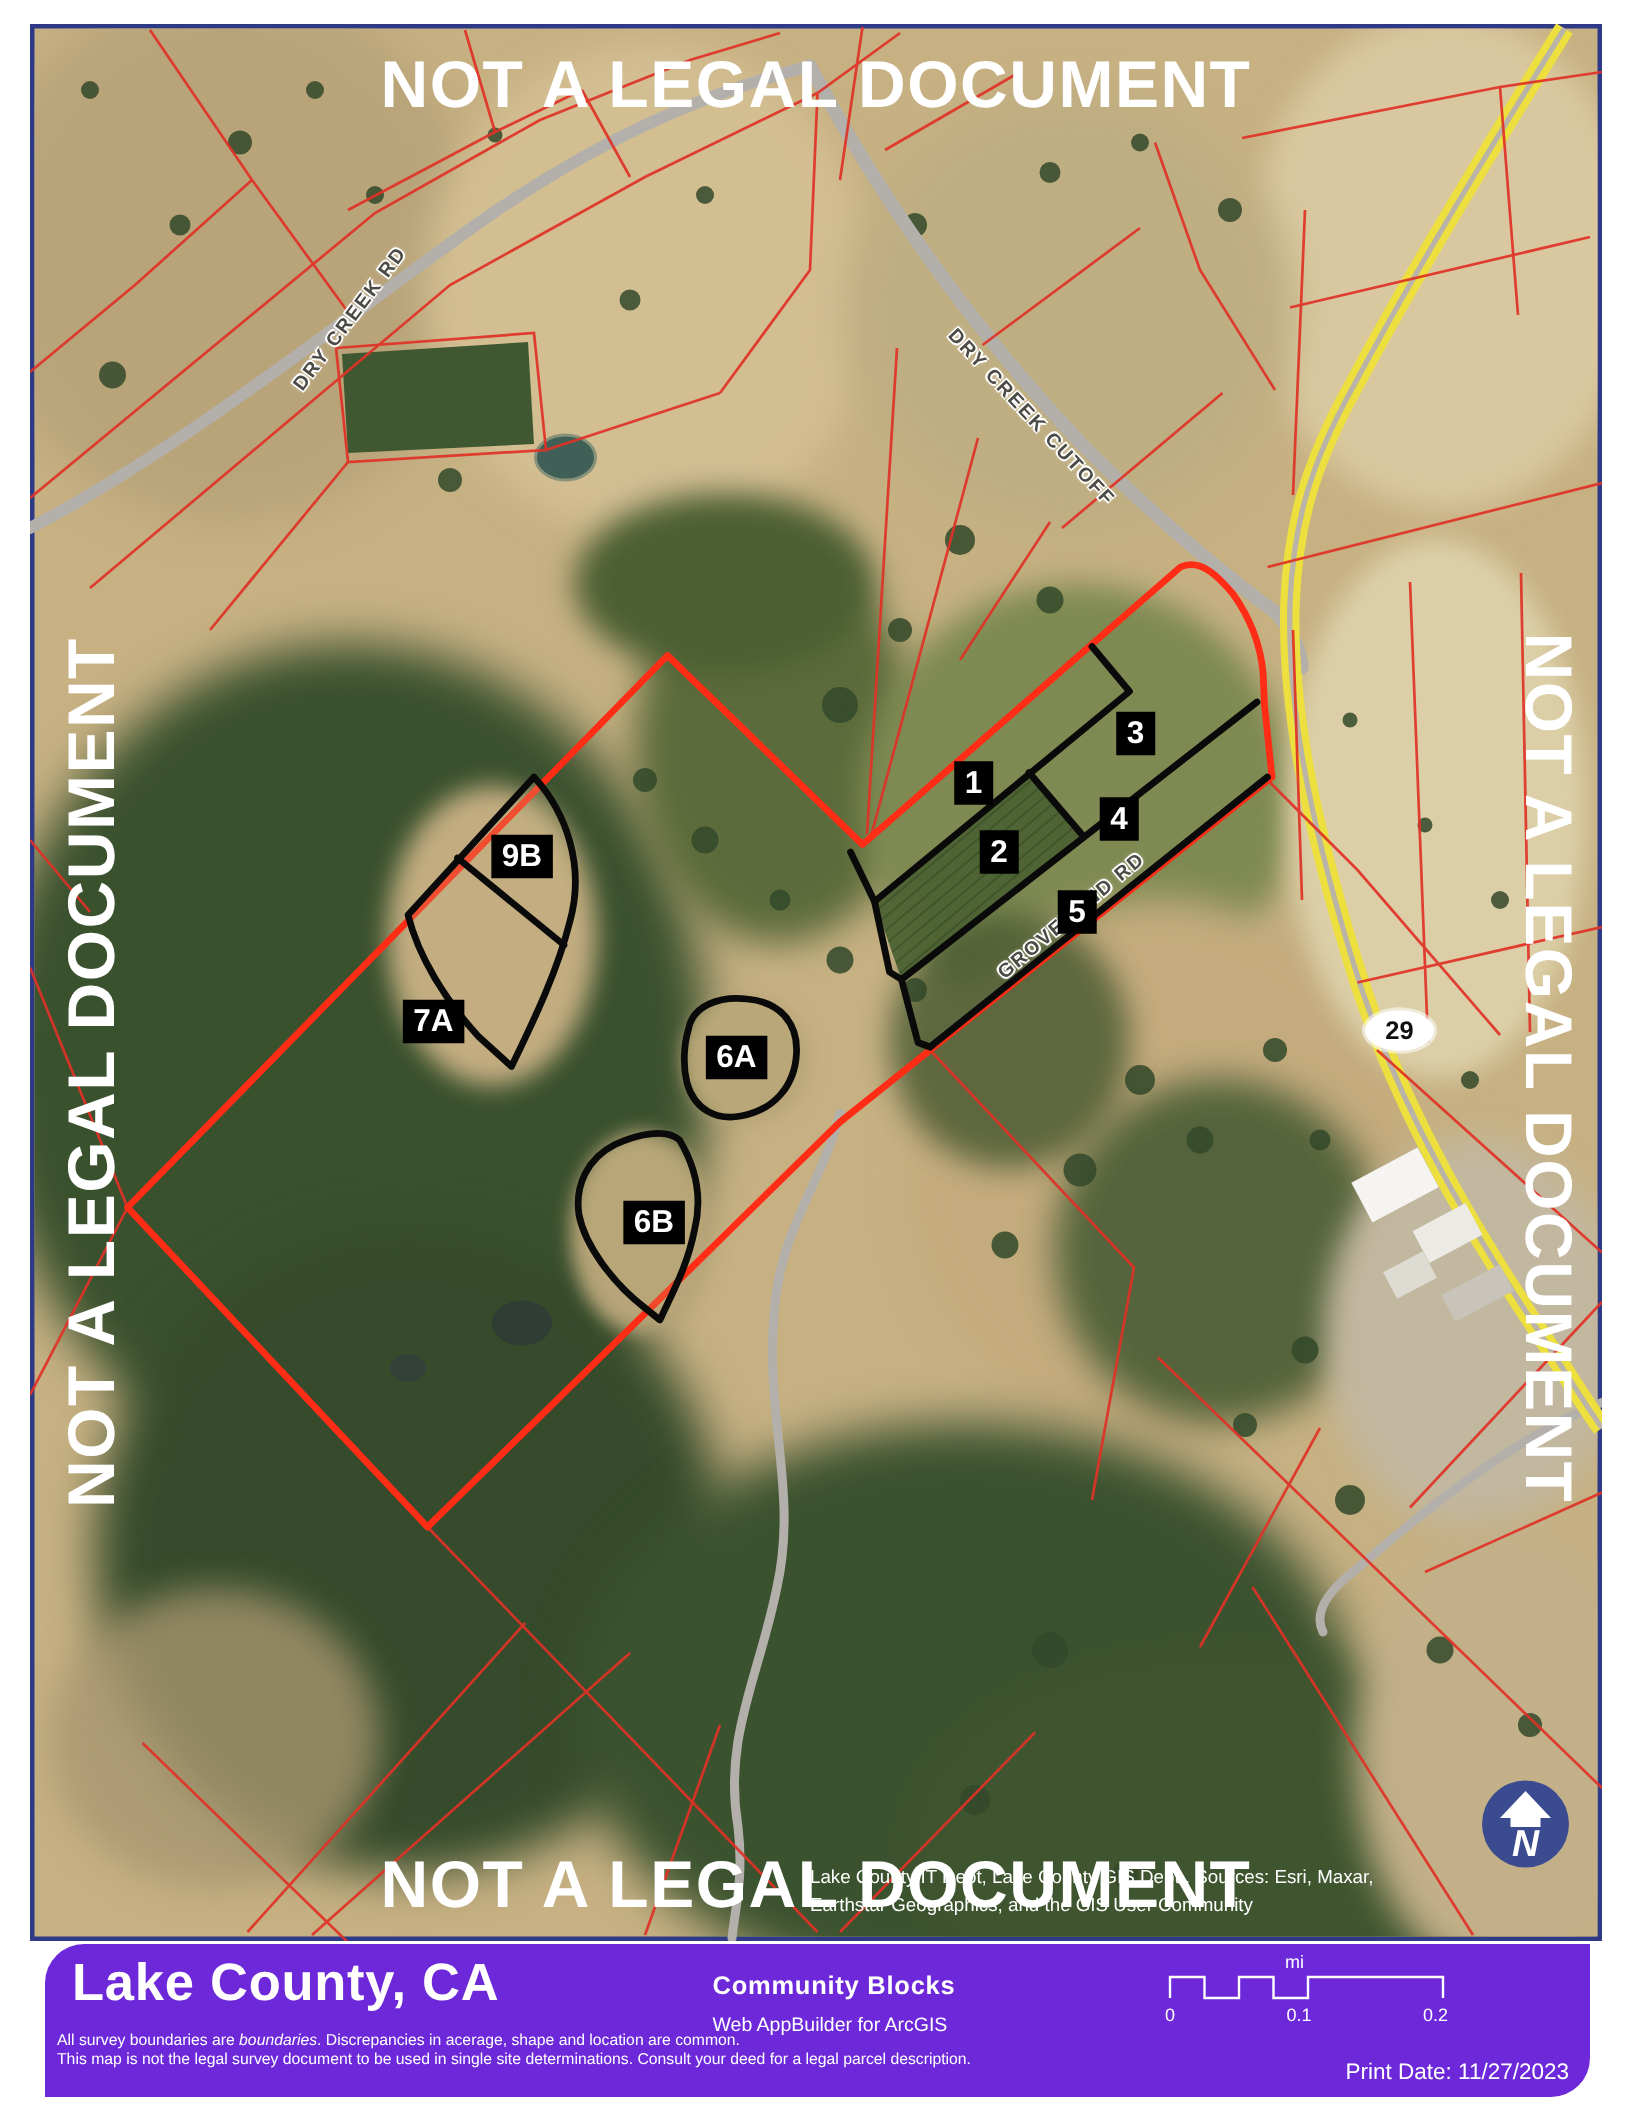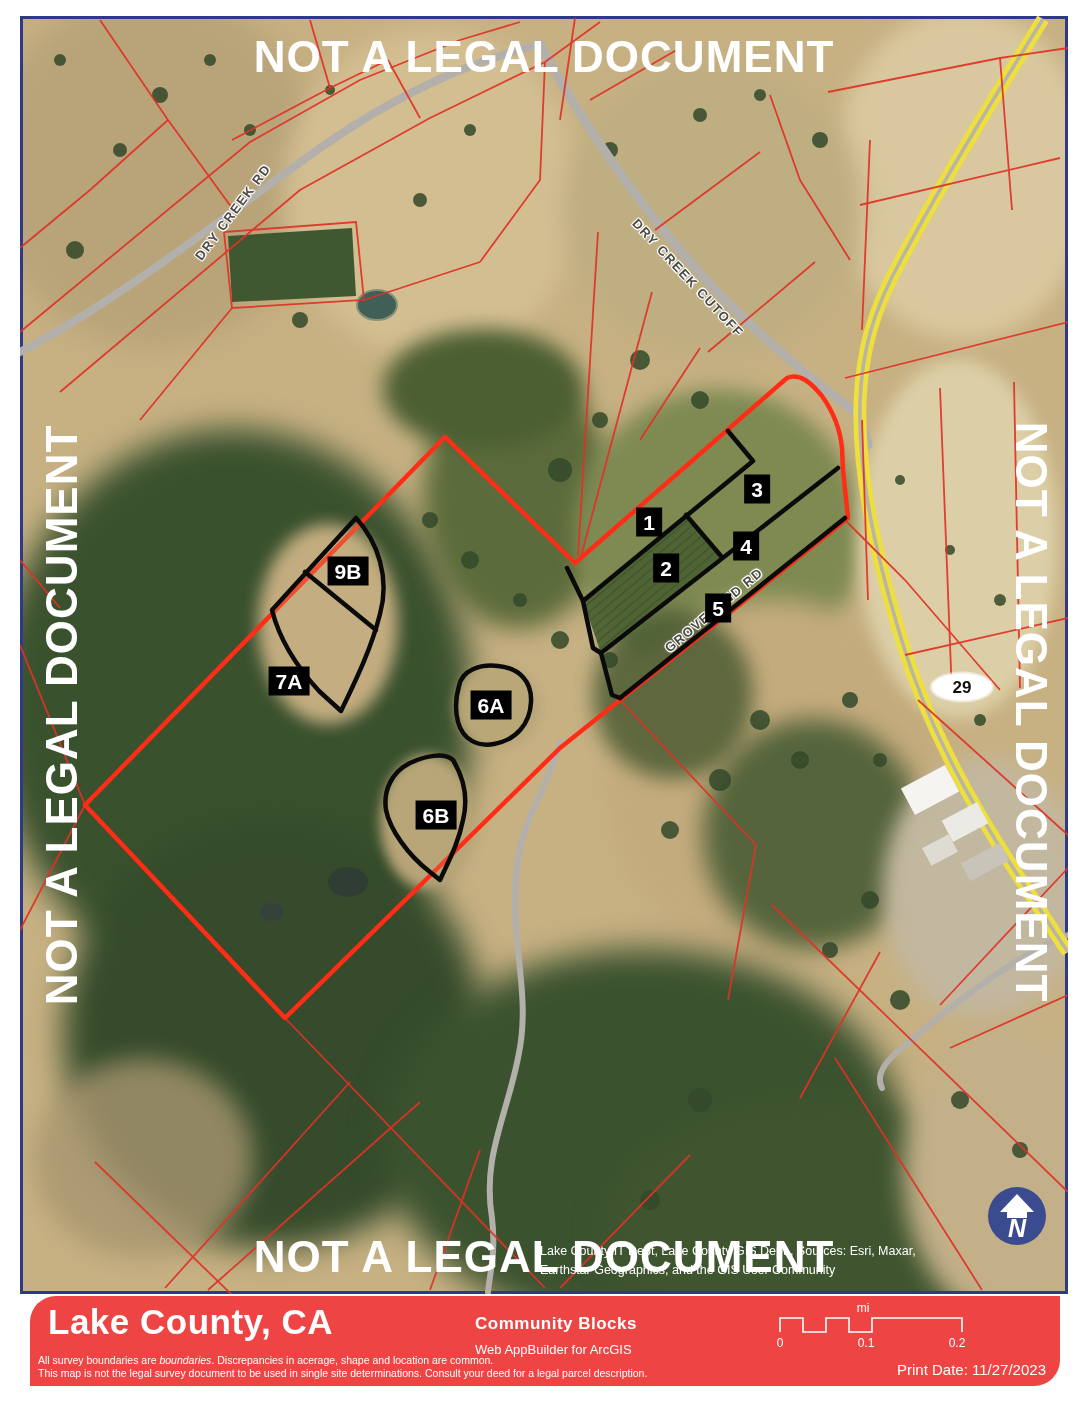--- a/index.html
+++ b/index.html
@@ -11,26 +11,26 @@
   .blob{position:absolute;border-radius:50%;}
   .map-svg{position:absolute;left:20px;top:16px;width:1048px;height:1278px;}
   .blklabel{position:absolute;background:#000;color:#fff;font-weight:bold;font-size:21px;
         line-height:1;padding:4px 7px;transform:translate(-50%,-50%);white-space:nowrap;z-index:6;}
   .roadlabel{position:absolute;font-size:13px;font-weight:bold;letter-spacing:1.5px;color:#4c4a45;
         white-space:nowrap;z-index:5;
         text-shadow:-1px -1px 0 #fff,1px -1px 0 #fff,-1px 1px 0 #fff,1px 1px 0 #fff,0 0 3px #fff;}
   .watermark{position:absolute;color:#fff;font-weight:bold;font-size:44px;letter-spacing:1px;
         white-space:nowrap;z-index:7;}
   .attr-text{position:absolute;left:540px;top:1242px;color:#fff;font-size:12.5px;line-height:1.5;z-index:8;}
-  .shield{position:absolute;left:933px;top:687px;transform:translate(-50%,-50%);width:60px;height:27px;
+  .shield{position:absolute;left:933px;top:687px;transform:translate(-50%,-50%);width:46px;height:27px;
         background:#fff;border-radius:50%;display:flex;align-items:center;justify-content:center;
-        font-weight:bold;font-size:17px;color:#101010;z-index:5;box-shadow:0 0 0 2px rgba(255,255,255,.55);margin-left:29px;}
+        font-weight:bold;font-size:17px;color:#101010;z-index:5;box-shadow:0 0 0 2px rgba(255,255,255,.55);}
   .north{position:absolute;left:988px;top:1187px;width:58px;height:58px;border-radius:50%;
         background:#3a4b8f;z-index:8;}
-  .footer{position:absolute;left:30px;top:1296px;width:1030px;height:90px;background:#ef4444;
+  .footer{position:absolute;left:30px;top:1296px;width:1030px;height:102px;background:#6d28d9;
         border-radius:26px 0 26px 0;color:#fff;z-index:10;}
   .f-county{position:absolute;left:18px;top:6px;font-size:35px;font-weight:bold;letter-spacing:.5px;}
   .f-disc{position:absolute;left:8px;top:58px;font-size:10.5px;line-height:13px;white-space:nowrap;}
   .f-title{position:absolute;left:445px;top:18px;font-size:17px;font-weight:bold;letter-spacing:.5px;}
   .f-sub{position:absolute;left:445px;top:46px;font-size:13px;text-align:right;}
   .f-date{position:absolute;right:14px;bottom:8px;font-size:15px;}
   .scalebar{position:absolute;left:715px;top:6px;width:260px;height:58px;}
   .scalebar text{fill:#fff;font-family:"Liberation Sans",sans-serif;font-size:12px;}
 </style>
 </head>

